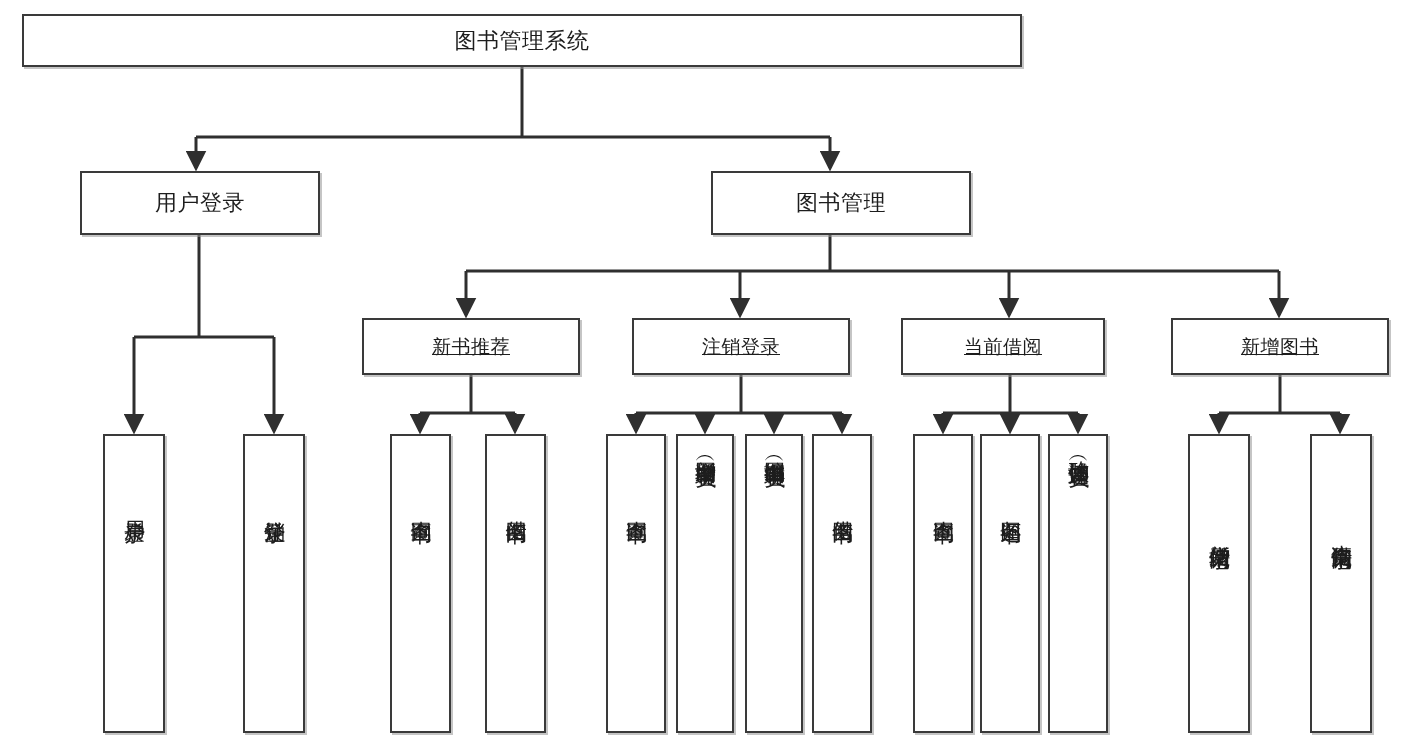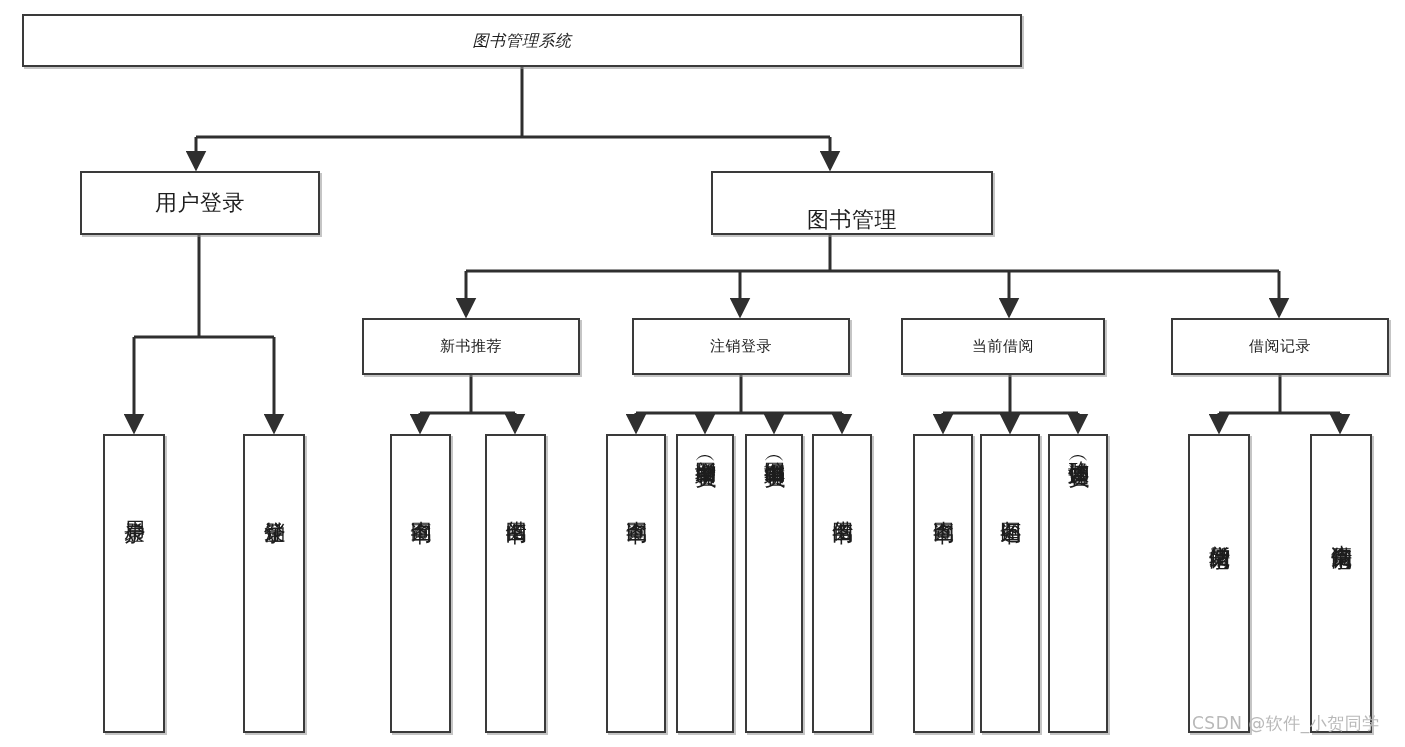--- a/index.html
+++ b/index.html
@@ -36,23 +36,23 @@
     justify-content: center;
     color: #1d1d1d;
     z-index: 2;
   }
   .node .lbl {
     display: block;
     text-align: center;
     line-height: 1.25;
     letter-spacing: 0.5px;
   }
-  .node.root .lbl { font-size: 16px; font-style: italic; }
+  .node.root .lbl { font-size: 22px; }
   .node.l2 .lbl  { font-size: 22px; }
-  .node.l3 .lbl  { font-size: 15px; }
+  .node.l3 .lbl  { font-size: 19px; text-decoration: underline; }
   .node.leaf {
     align-items: flex-start;
     padding-top: 8px;
   }
   .node.leaf .lbl {
     writing-mode: vertical-rl;
     text-orientation: upright;
     font-size: 21px;
     line-height: 1.32;
     letter-spacing: 1px;
@@ -130,35 +130,35 @@
     </g>
   </svg>
 
   <div class="node root" style="left:22px; top:14px; width:1000px; height:53px;">
     <span class="lbl">图书管理系统</span>
   </div>
 
   <div class="node l2" style="left:80px; top:171px; width:240px; height:64px;">
     <span class="lbl">用户登录</span>
   </div>
-  <div class="node l2" style="left:711px; top:171px; width:282px; height:64px;align-items:flex-end;">
+  <div class="node l2" style="left:711px; top:171px; width:260px; height:64px;">
     <span class="lbl">图书管理</span>
   </div>
 
   <div class="node l3" style="left:362px; top:318px; width:218px; height:57px;">
     <span class="lbl">新书推荐</span>
   </div>
   <div class="node l3" style="left:632px; top:318px; width:218px; height:57px;">
     <span class="lbl">注销登录</span>
   </div>
   <div class="node l3" style="left:901px; top:318px; width:204px; height:57px;">
     <span class="lbl">当前借阅</span>
   </div>
   <div class="node l3" style="left:1171px; top:318px; width:218px; height:57px;">
-    <span class="lbl">借阅记录</span>
+    <span class="lbl">新增图书</span>
   </div>
 
   <div class="node leaf mid" style="left:103px; top:434px; width:62px; height:299px;">
     <span class="lbl">用户登录</span>
   </div>
   <div class="node leaf mid" style="left:243px; top:434px; width:62px; height:299px;">
     <span class="lbl">注销登录</span>
   </div>
 
   <div class="node leaf mid" style="left:390px; top:434px; width:61px; height:299px;">
@@ -191,15 +191,14 @@
     <span class="lbl">确认归还（管理员）</span>
   </div>
 
   <div class="node leaf mid2" style="left:1188px; top:434px; width:62px; height:299px;">
     <span class="lbl">新增借阅记录</span>
   </div>
   <div class="node leaf mid2" style="left:1310px; top:434px; width:62px; height:299px;">
     <span class="lbl">查询借阅记录</span>
   </div>
 
-  <div class="watermark">CSDN @软件_小贺同学</div>
 
 </div>
 
 </body></html>

